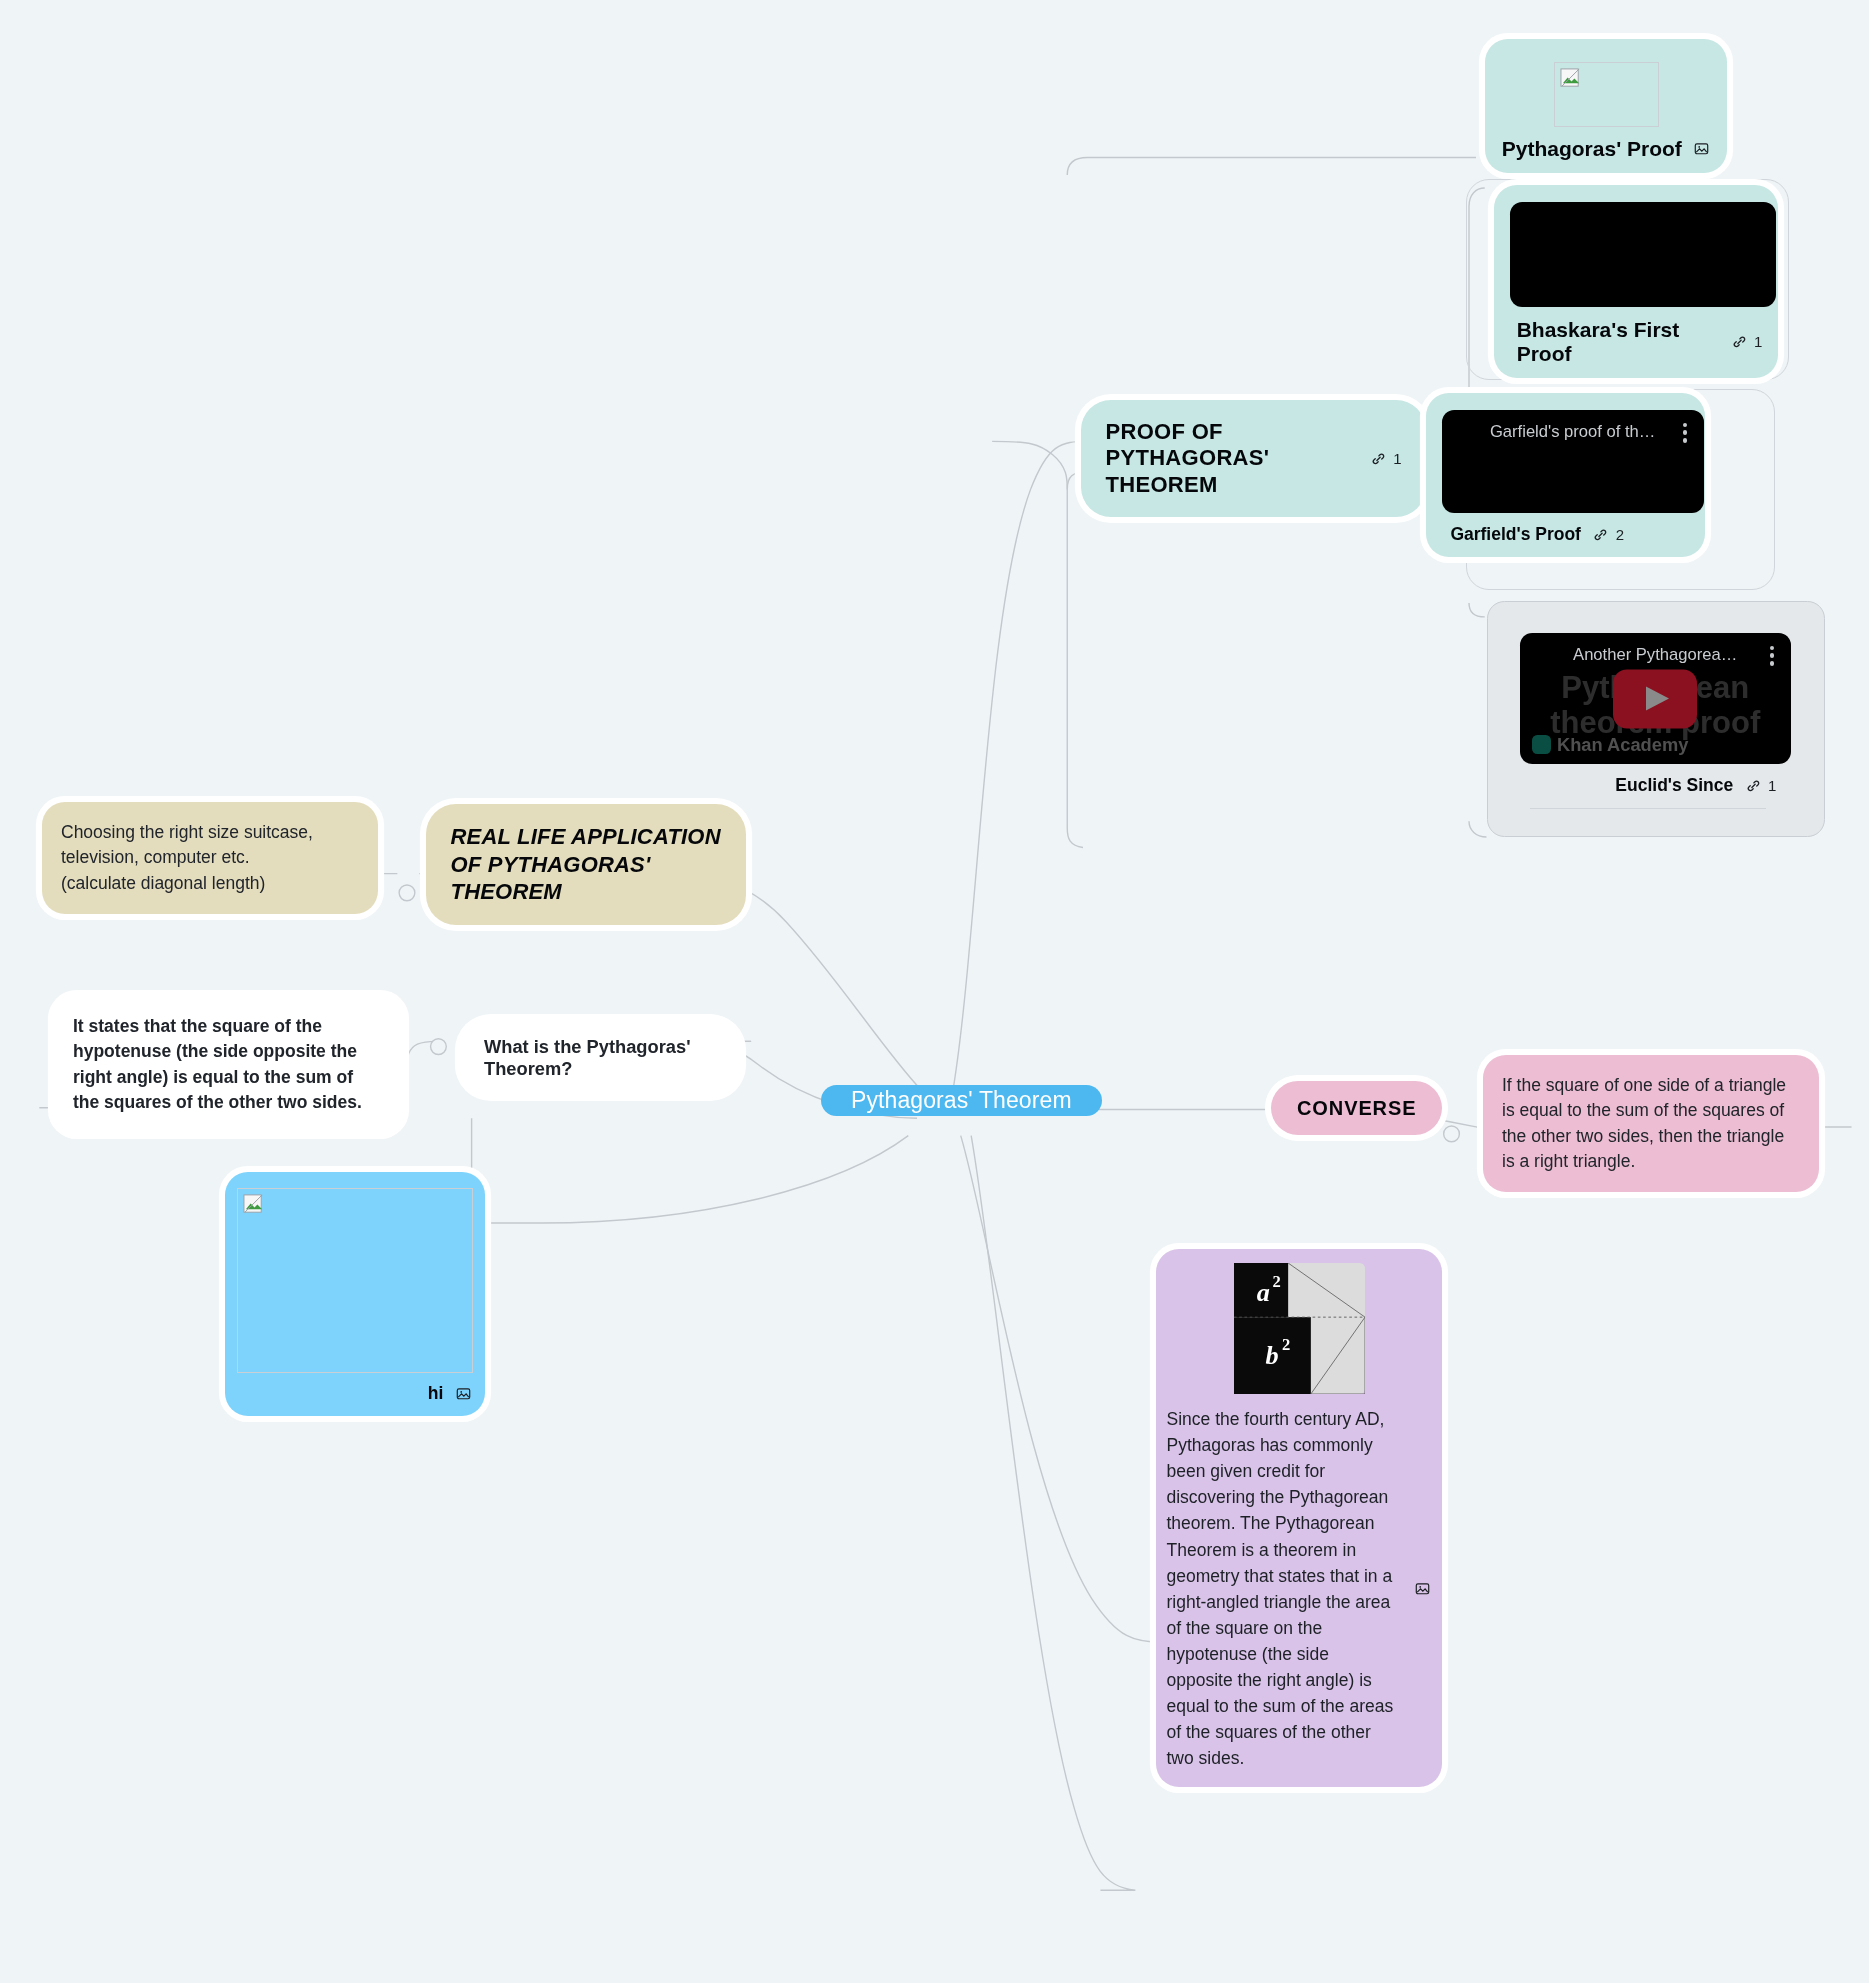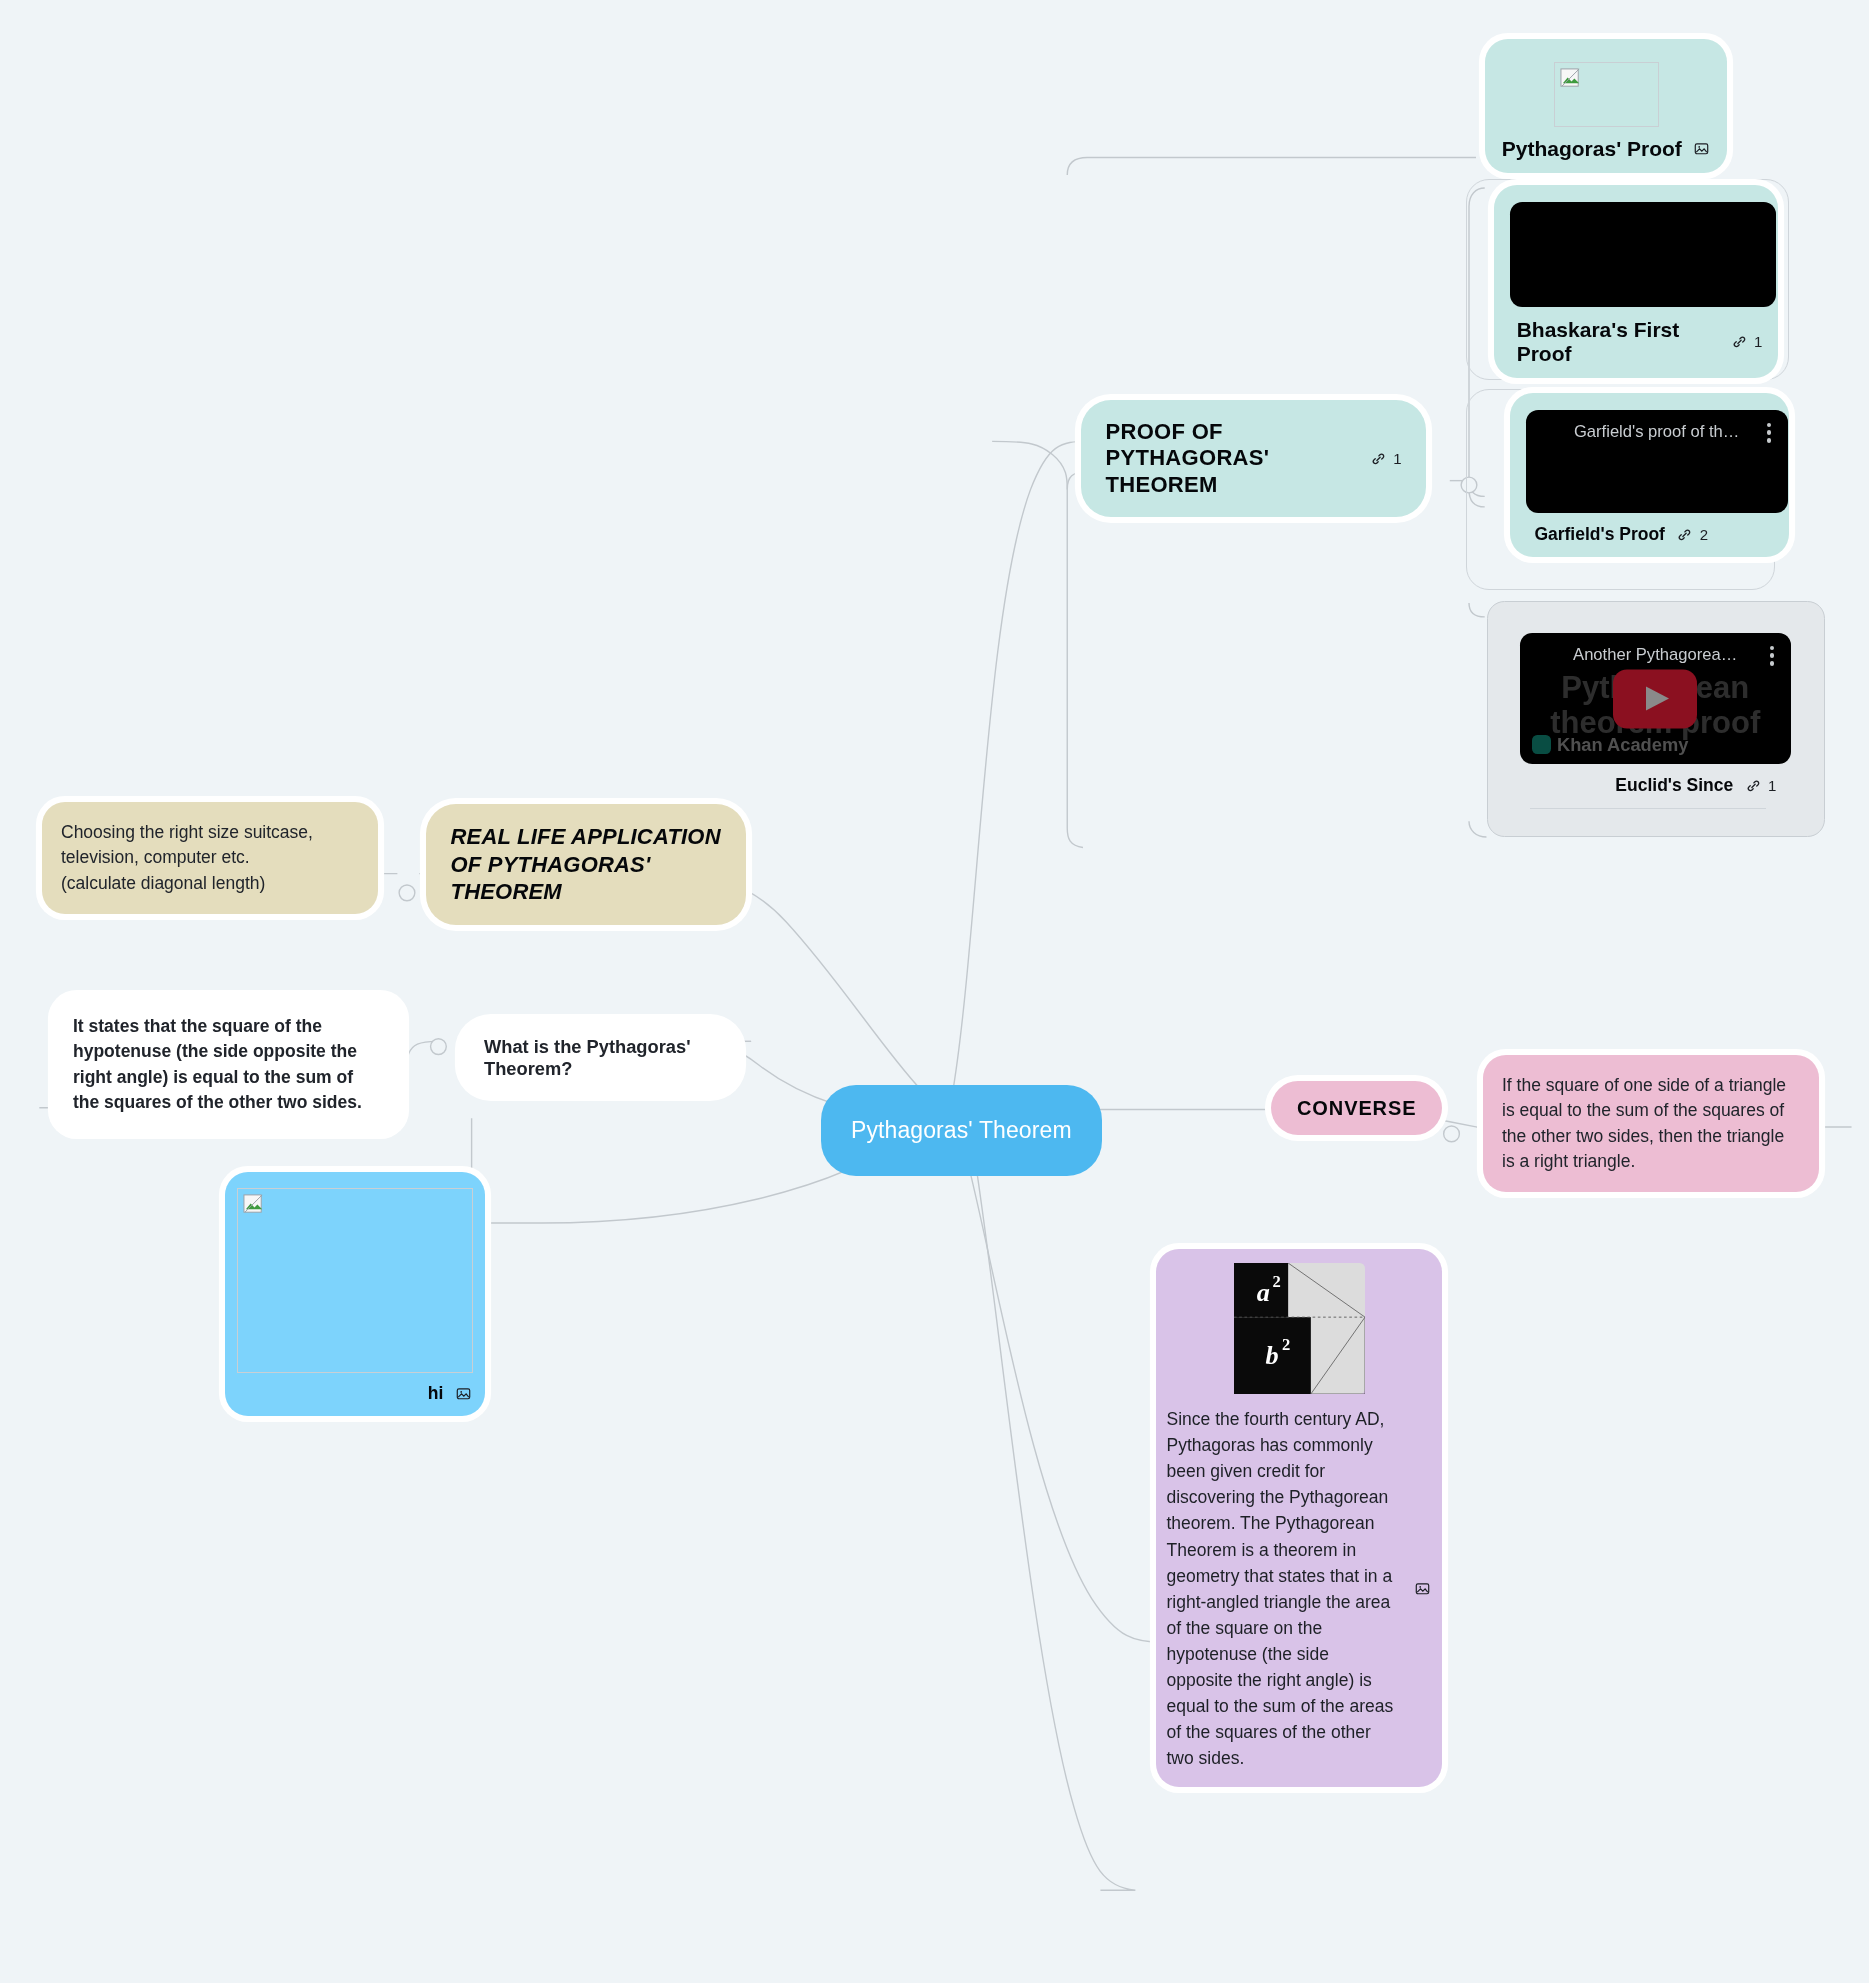--- a/index.html
+++ b/index.html
@@ -27,21 +27,21 @@
     padding: 12.2px 23px;
     background: #fff;
     box-shadow: 0 0 0 6.1px #fff;
     z-index: 5;
   }
   .node-text { white-space: pre-wrap; }
 
   
   .central {
     border-radius: 35px;
-    padding: 32px 30px;
+    padding: 2px 30px;
     font-size: 23px;
     color: #ffffff;
     letter-spacing: 0.1px;
     box-shadow: none;
   }
   .t-bodysm { font-size: 17.5px; line-height: 1.46; color: #20242b; }
   .t-q      { font-size: 18.3px; font-weight: bold; color: #20242b; }
   .t-head   { font-size: 22px; font-weight: bold; letter-spacing: 0.3px; color: #05070a; line-height: 1.2; }
   .t-ital   { font-size: 22px; font-weight: bold; font-style: italic; letter-spacing: 0.2px; color: #05070a; line-height: 1.25; }
   .t-cap    { font-size: 20px; font-weight: bold; letter-spacing: 0.9px; color: #05070a; }
@@ -210,21 +210,21 @@
         <svg class="icon-img" viewBox="0 0 24 24" fill="none" stroke="#1c1f24" stroke-width="2" stroke-linecap="round">
           <path d="M9.5 14.5l5-5"></path>
             <path d="M12.5 7.5l1.8-1.8a3.3 3.3 0 014.7 4.7L17 12.2"></path>
           <path d="M11.5 16.5l-1.8 1.8a3.3 3.3 0 01-4.7-4.7L7 11.8"></path>
         </svg>
         <span>1</span>
       </span>
     </div>
   </div>
 
-  <div class="node card" style="left:1510px; top:393px; width:279px; background:#c6e7e4;">
+  <div class="node card" style="left:1426px; top:393px; width:279px; background:#c6e7e4;">
     <div class="thumb" style="width:262px;height:103px;margin:1.7px auto 0;">
       <div class="vid-title">Garfield's proof of th…</div>
       <div class="kebab">
           <i></i>
           <i></i>
           <i></i>
         </div>
     </div>
     <div class="card-foot" style="justify-content:flex-start; padding-left:8.7px;">
       <span class="t-cardttl-sm">Garfield's Proof</span>

